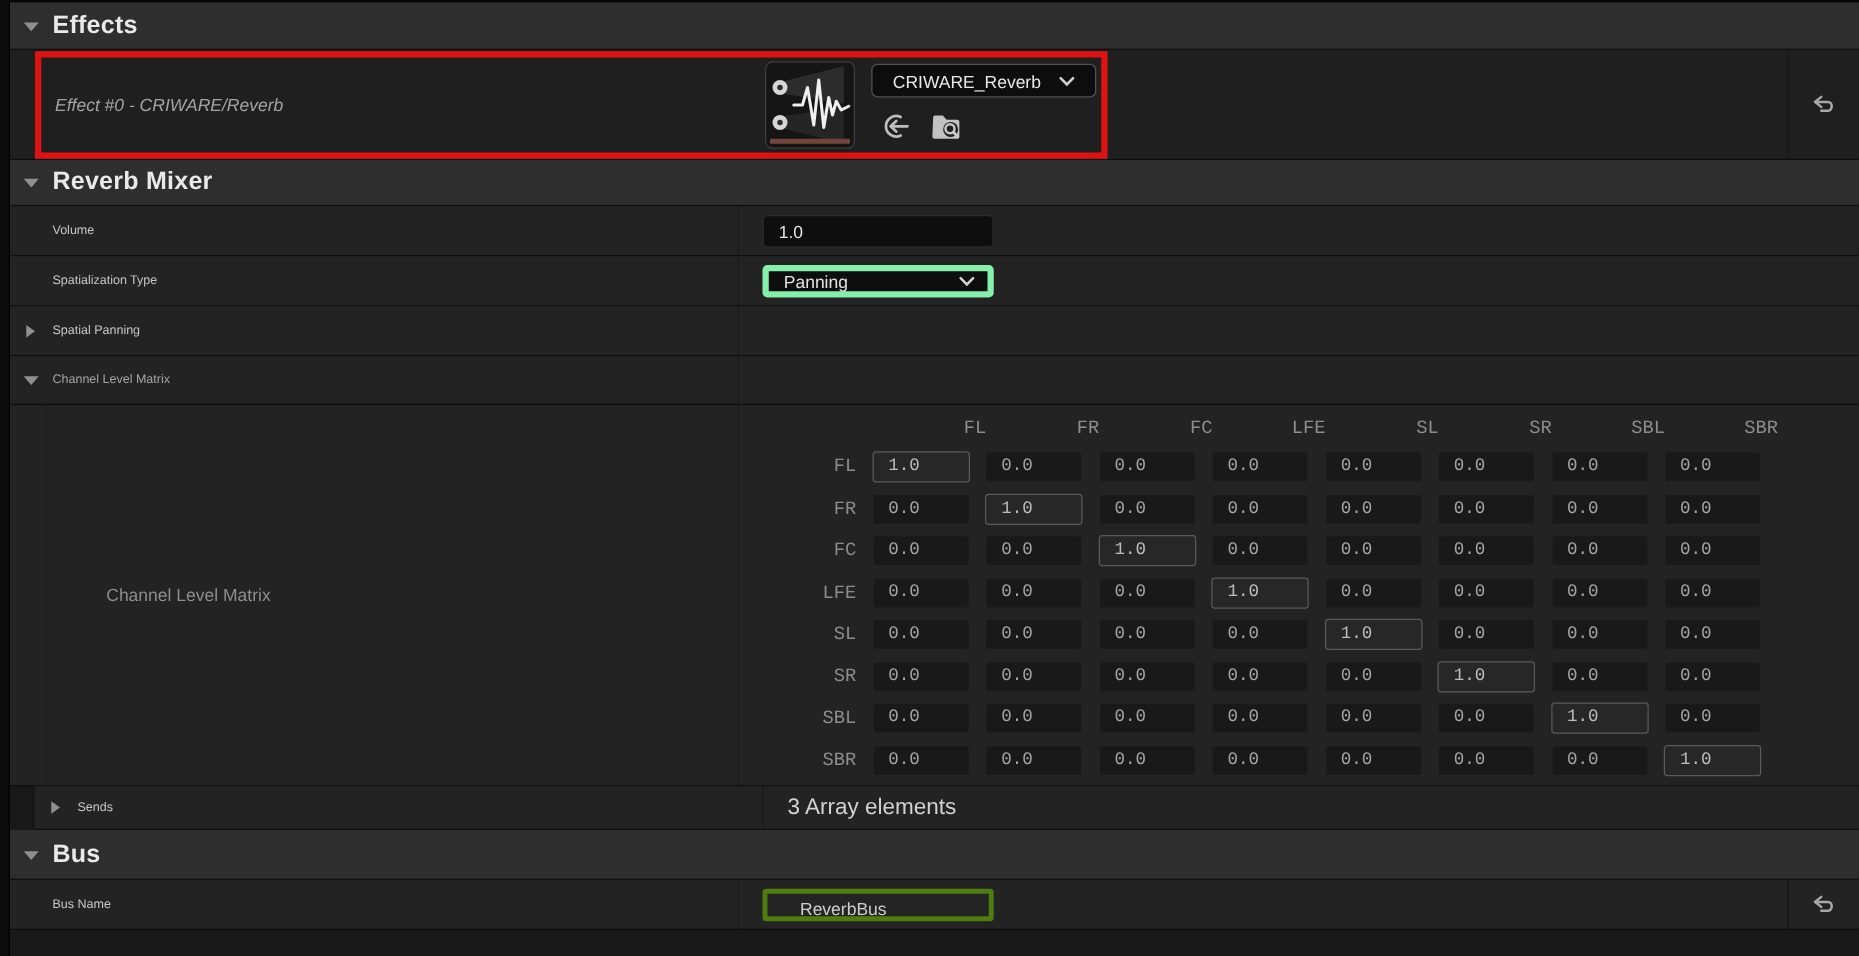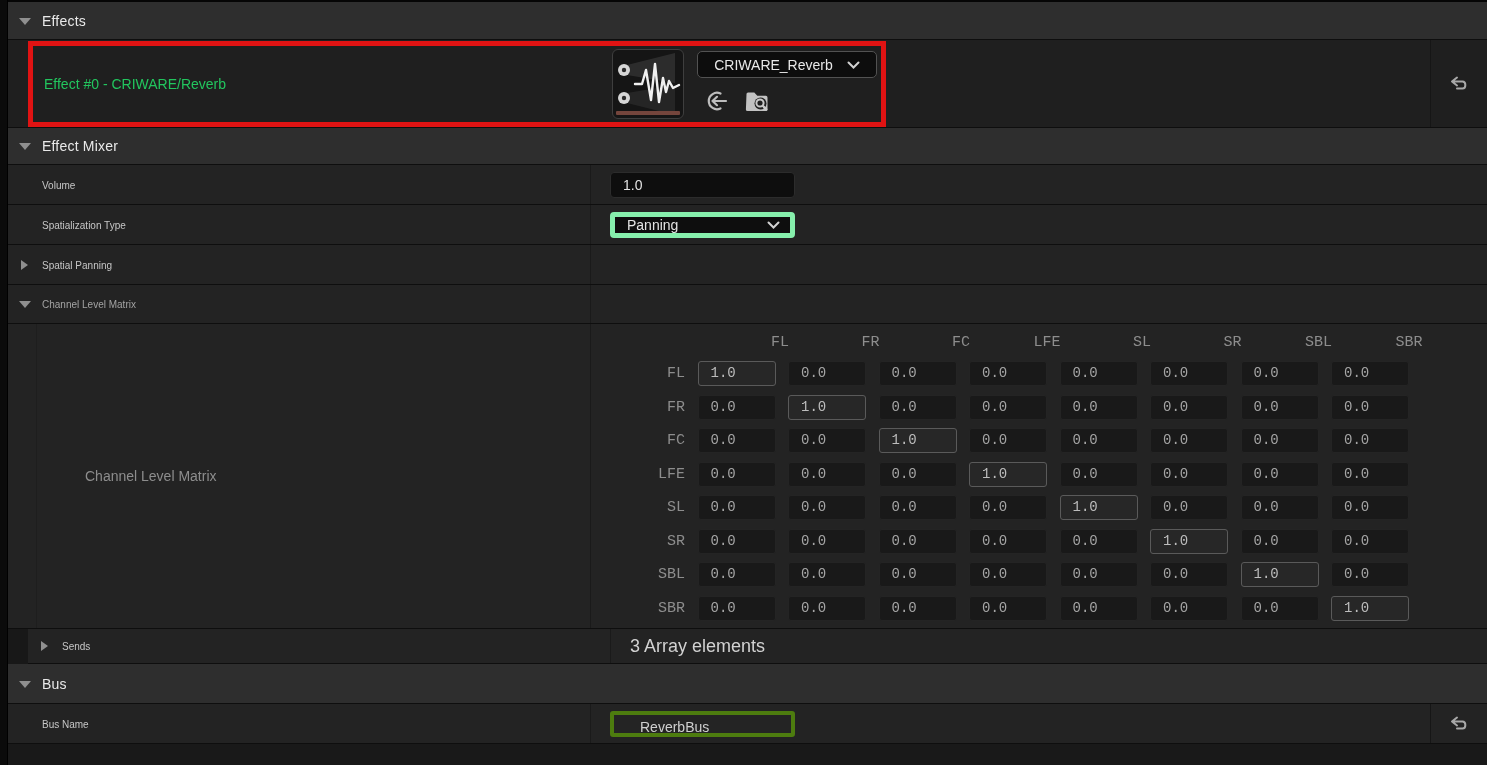--- a/index.html
+++ b/index.html
@@ -11,21 +11,21 @@
   }
   .panel { position: absolute; inset: 0; display: flex; }
   .scroll-strip { width: 8px; background: #0b0b0b; border-right: 1px solid #000; flex: none; }
   .content { flex: 1; display: flex; flex-direction: column; border-top: 2px solid #050505; min-width: 0; }
   .row { position: relative; flex: none; border-bottom: 1px solid #0e0e0e; }
   .filler { flex: 1; background: #191919; }
 
   
   .cat { height: 38px; background: #2e2e2e; }
   .cat-label { position: absolute; left: 34px; top: 50%; transform: translateY(-50%);
-               font-size: 14px; font-weight: normal; color: #e9e9e9; letter-spacing: .2px; }
+               font-size: 20px; font-weight: bold; color: #e9e9e9; letter-spacing: .2px; }
   .tri-down { position: absolute; left: 11px; top: 50%; margin-top: -3px; width: 0; height: 0;
               border-left: 6px solid transparent; border-right: 6px solid transparent;
               border-top: 7px solid #8f8f8f; }
   .tri-right { position: absolute; left: 13px; top: 50%; margin-top: -5px; width: 0; height: 0;
                border-top: 5px solid transparent; border-bottom: 5px solid transparent;
                border-left: 7px solid #8f8f8f; }
 
   
   .prop { height: 40px; background: #232323; }
   .prop-label { position: absolute; left: 34px; top: 50%; transform: translateY(-50%);
@@ -46,21 +46,21 @@
               color: #cfcfcf; padding-left: 26px; }
 
   .reset-col { position: absolute; top: 0; right: 0; bottom: 0; width: 57px;
                border-left: 1px solid #161616; display: flex; align-items: center; justify-content: center; }
 
   
   .effect-row { height: 88px; background: #1f1f1f; }
   .red-box { position: absolute; left: 20px; top: 1px; width: 858px; height: 86px;
              border: 5px solid #e01313; pointer-events: none; }
   .effect-label { position: absolute; left: 36px; top: 50%; transform: translateY(-50%);
-                  font-size: 14px; color: #22c55e; }
+                  font-size: 14px; color: #a3a3a3; font-style: italic; }
   .thumb { position: absolute; left: 604px; top: 9px; width: 72px; height: 70px;
            background: #151515; border: 1px solid #3e3e3e; border-radius: 6px; overflow: hidden; }
   .asset-combo { position: absolute; left: 689px; top: 11px; width: 180px; height: 27px;
                  background: #0d0d0d; border: 1px solid #525252; border-radius: 5px;
                  color: #e8e8e8; font-size: 14px;
                  display: flex; align-items: center; justify-content: center; gap: 14px; }
   .asset-icons { position: absolute; left: 696px; top: 48px; display: flex; gap: 14px; }
   .asset-icons .ico { width: 26px; height: 26px; display: flex; align-items: center; justify-content: center; }
 
   
@@ -150,21 +150,21 @@
             <path d="M3 5.5 L8 1.5 M3 5.5 L8 9.5 M3 5.5 H13.5 C17.3 5.5 17.3 12.5 13.5 12.5 H8" stroke="#a8a8a8" stroke-width="2" fill="none" stroke-linecap="round" stroke-linejoin="round"></path>
           </svg>
         </span>
       </div>
 
       <div class="red-box"></div>
     </div>
 
     <div class="row cat cat-levelmixer">
       <span class="tri-down"></span>
-      <span class="cat-label">Effect Mixer</span>
+      <span class="cat-label">Reverb Mixer</span>
     </div>
 
     <div class="row prop">
       <span class="prop-label">Volume</span>
       <span class="split"></span>
       <div class="text-input">1.0</div>
     </div>
 
     <div class="row prop">
       <span class="prop-label">Spatialization Type</span>

